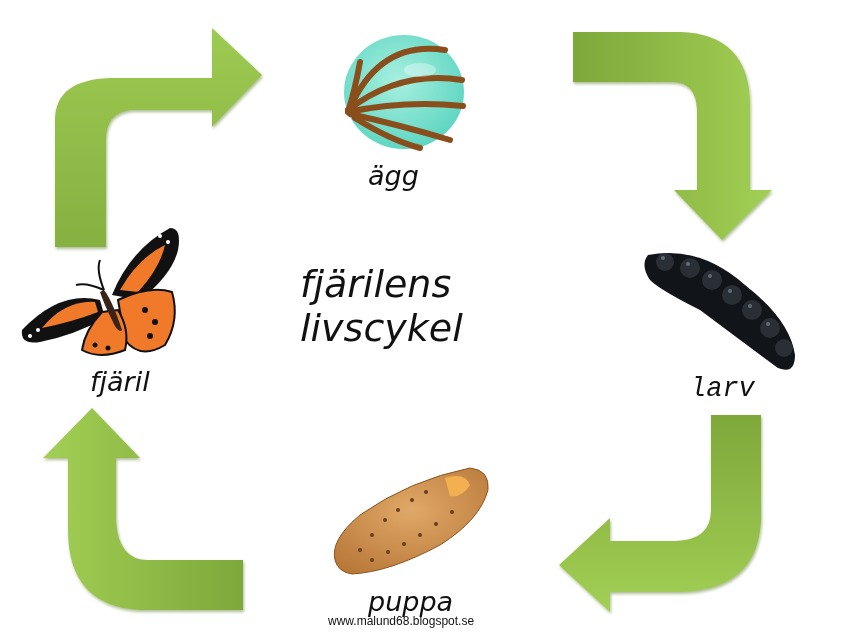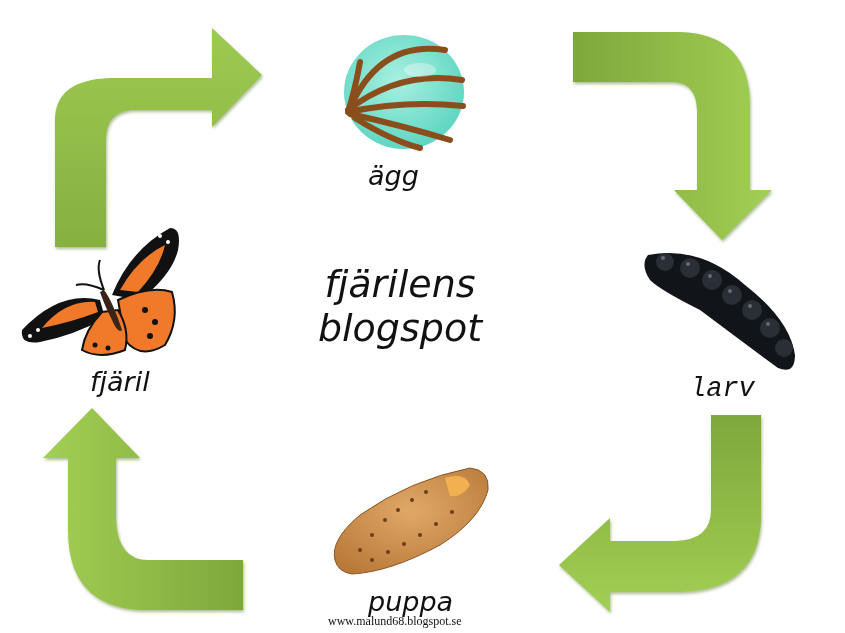--- a/index.html
+++ b/index.html
@@ -10,31 +10,31 @@
     font-family: "DejaVu Sans", sans-serif;
     font-style: italic;
     color: #111;
     font-size: 27px;
     line-height: 1;
     white-space: nowrap;
   }
   .title {
     position: absolute;
     left: 300px; top: 262px; width: 200px;
-    text-align: center;
+    text-align: left;
     font-family: "DejaVu Sans", sans-serif;
     font-style: italic;
     font-size: 38px;
     line-height: 44px;
     color: #111;
   }
   .credit {
     position: absolute;
     left: 328px; top: 614px;
-    font-family: Liberation Serif, serif;
+    font-family: Liberation Sans, sans-serif;
     font-size: 12px;
     color: #111;
   }
   svg.art { position: absolute; left: 0; top: 0; }
 </style>
 </head>
 <body>
 
 <div class="stage">
 
@@ -169,18 +169,18 @@
   </g>
 </svg>
 
 <div class="lbl" style="left:368px; top:162px;">ägg</div>
 <div class="lbl" style="left:690px; top:376px;font-family:Liberation Mono, monospace;">larv</div>
 <div class="lbl" style="left:368px; top:588px;">puppa</div>
 <div class="lbl" style="left:90px; top:368px;">fjäril</div>
 
 <div class="title">
   <div>fjärilens</div>
-  <div>blogspot</div>
+  <div>livscykel</div>
 </div>
 
 <div class="credit">www.malund68.blogspot.se</div>
 
 </div>
 
 </body></html>

